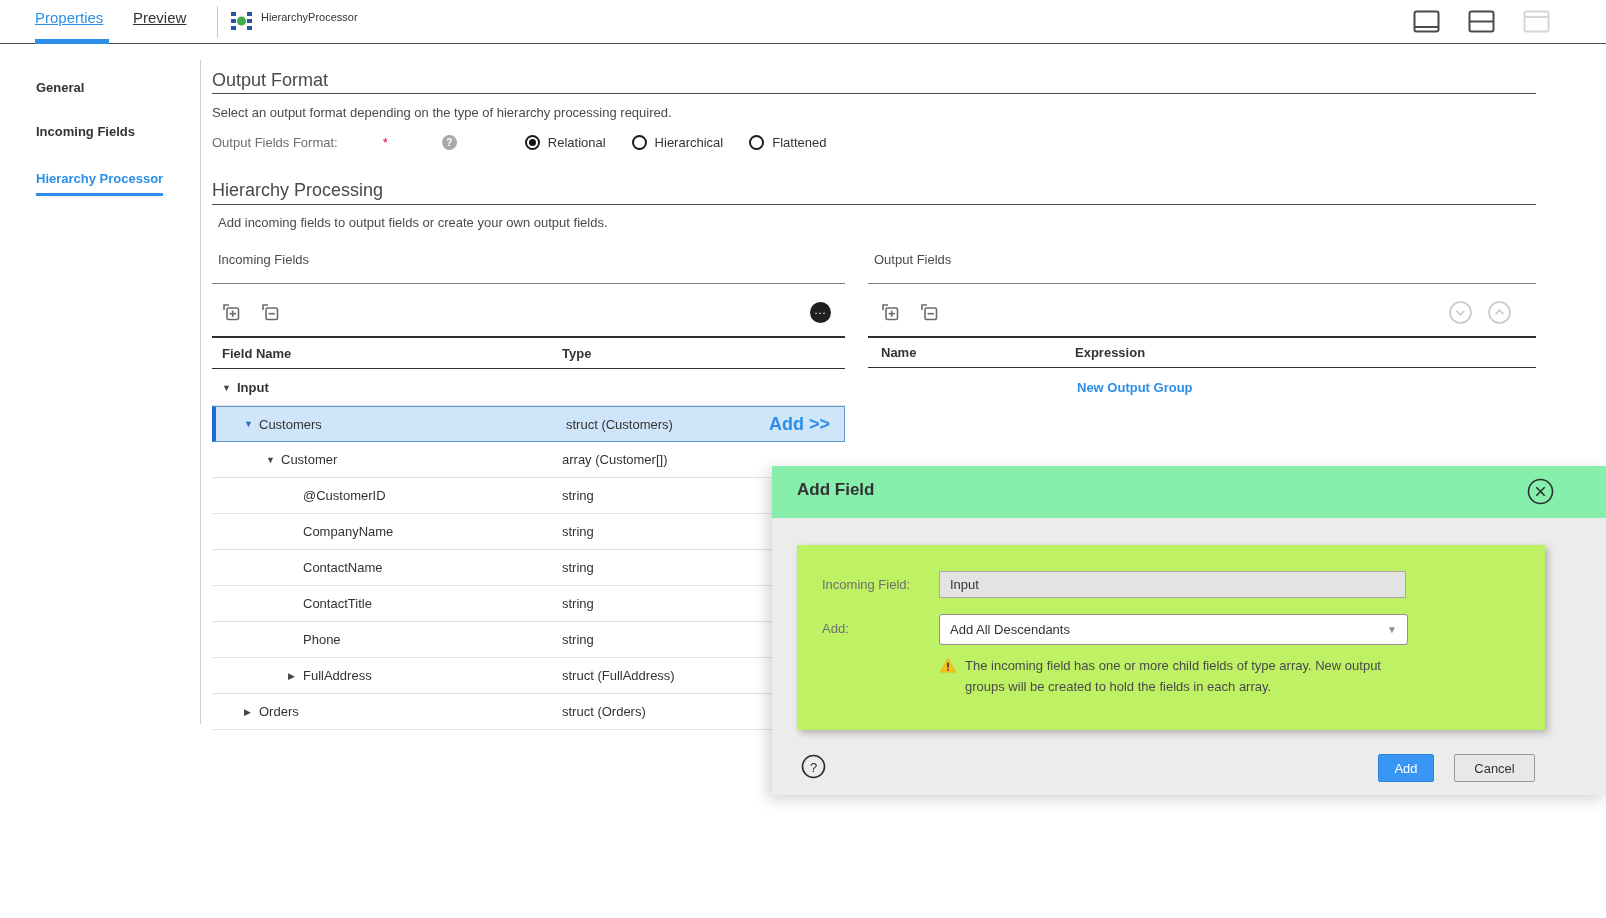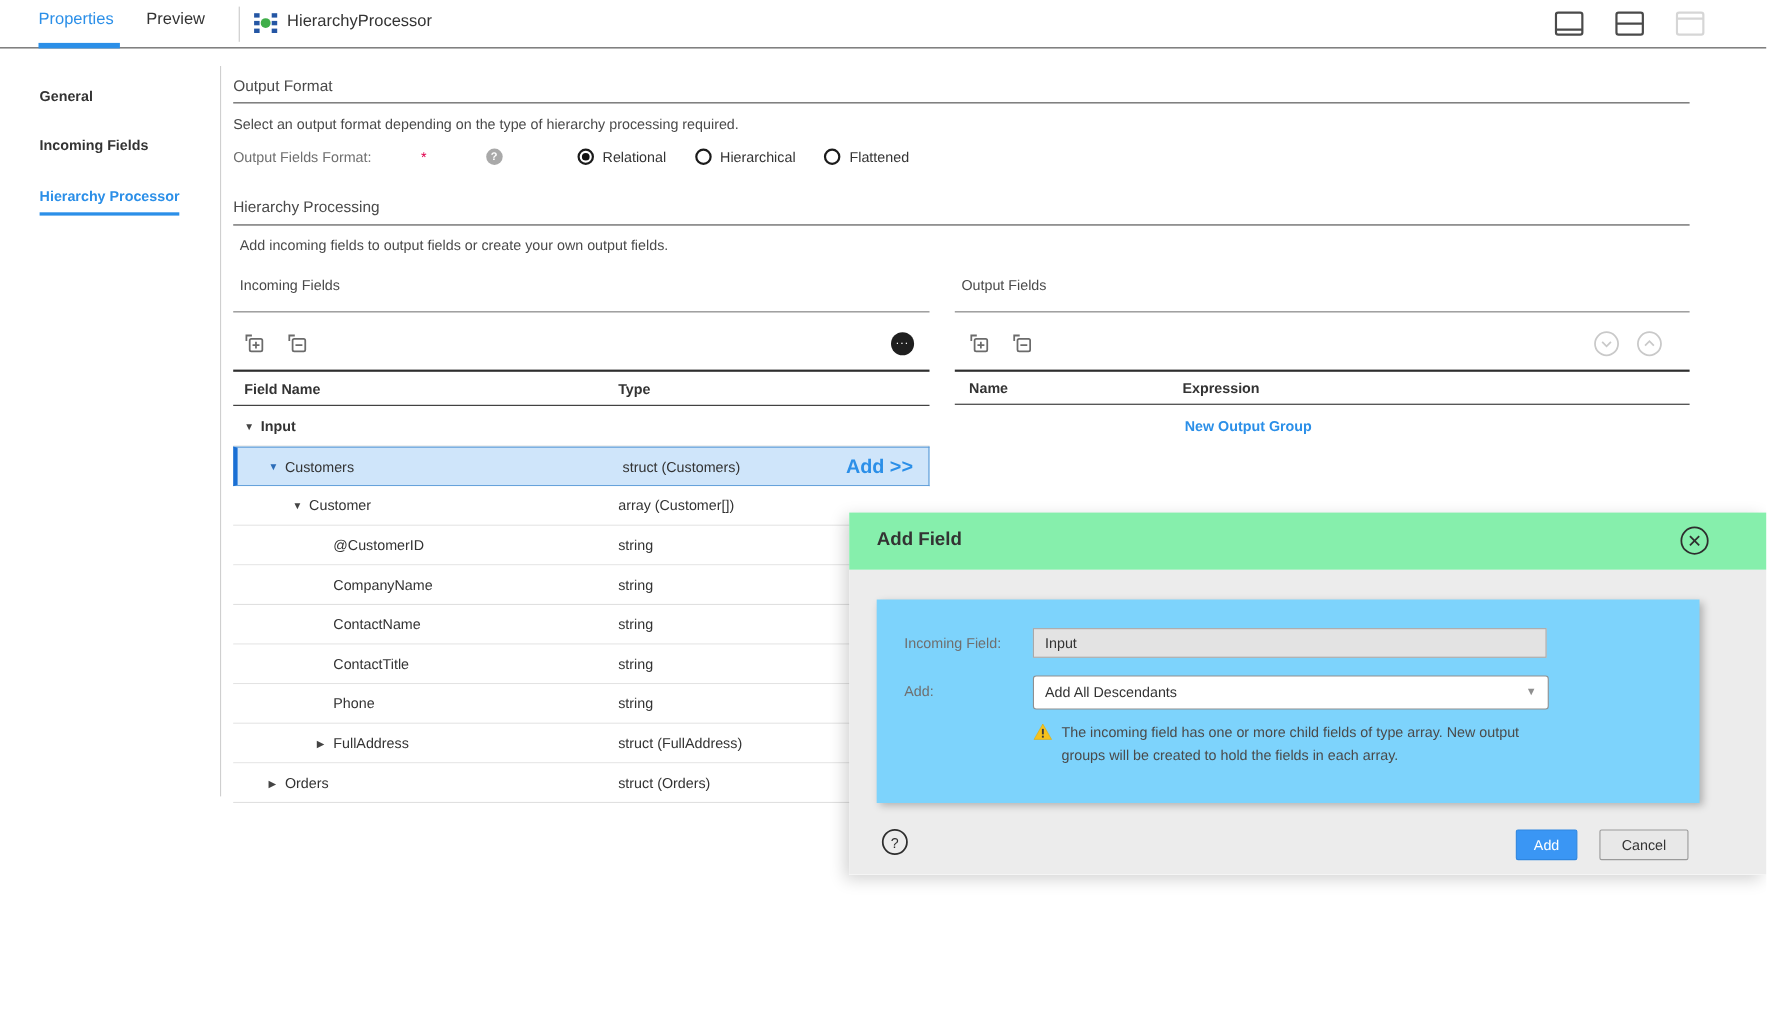--- a/index.html
+++ b/index.html
@@ -2,35 +2,35 @@
 <html><head>
 <meta charset="utf-8">
 <style>
   * { margin:0; padding:0; box-sizing:border-box; }
   html,body { background:#fff; }
   body { font-family:"Liberation Sans", sans-serif; color:#4a4a4a; }
   #page { position:relative; width:1606px; height:918px; background:#fff; overflow:hidden; }
 
   
   .topbar { position:absolute; left:0; top:0; width:1606px; height:44px; border-bottom:1px solid #4a4a4a; background:#fff; }
-  .tab { position:absolute; top:9px; font-size:15px; color:#333; cursor:pointer; }
+  .tab { position:absolute; top:9px; font-size:15px; color:#333; cursor:pointer;text-decoration:underline; }
   .tab.active { color:#2b8fe8; }
   .tab-underline { position:absolute; left:35px; top:39px; width:74px; height:5px; background:#2b8fe8; }
   .topbar-divider { position:absolute; left:217px; top:6px; width:1px; height:32px; background:#c9c9c9; }
   .proc-icon { position:absolute; left:230px; top:10px; }
-  .topbar-title { position:absolute; left:261px; top:11px; font-size:15px; color:#333;text-align:right; }
+  .topbar-title { position:absolute; left:261px; top:11px; font-size:11px; color:#333;text-align:right; }
   .win-icons { position:absolute; right:56px; top:10px; display:flex; gap:28px; }
 
   
   .sidebar-item { position:absolute; left:36px; font-size:13px; font-weight:bold; color:#333; cursor:pointer; }
   .sidebar-item.active { color:#2b8fe8; border-bottom:3px solid #2b8fe8; padding-bottom:7px; }
   .v-divider { position:absolute; left:200px; top:60px; width:1px; height:664px; background:#cfcfcf; }
 
   
-  .section-title { position:absolute; left:212px; font-size:14px; color:#4a4a4a; }
+  .section-title { position:absolute; left:212px; font-size:18px; color:#4a4a4a; }
   .hrule { position:absolute; height:1px; background:#4a4a4a; }
   .desc { position:absolute; font-size:13px; color:#4a4a4a; }
 
   
   .fmt-row { position:absolute; left:212px; top:135px; display:flex; align-items:center; font-size:13px;gap:44px; }
   .fmt-label { color:#6f6f6f; }
   .req { color:#e0004d; margin-left:1px; }
   .help-bubble { display:inline-flex; align-items:center; justify-content:center; width:15px; height:15px; border-radius:50%; background:#a9a9a9; color:#fff; font-size:10px; font-weight:bold; margin-left:10px; }
   .radio-group { display:flex; align-items:center; margin-left:24px; gap:26px; }
   .radio-item { display:flex; align-items:center; gap:8px; cursor:pointer; }
@@ -58,21 +58,21 @@
   .row-action { position:absolute; right:14px; color:#2b8fe8; font-weight:bold; font-size:18px; cursor:pointer; }
 
   .link-blue { color:#2b8fe8; font-size:13px; font-weight:bold; cursor:pointer; }
 
   
   .dialog { position:absolute; left:772px; top:466px; width:834px; height:329px; z-index:10; box-shadow:-4px 4px 14px rgba(0,0,0,0.18); }
   .dialog-titlebar { position:absolute; left:0; top:0; width:100%; height:52px; background:#86efac; }
   .dialog-title { position:absolute; left:25px; top:14px; font-size:17px; font-weight:bold; color:#333; }
   .dialog-close { position:absolute; right:52px; top:12px; cursor:pointer; }
   .dialog-body { position:absolute; left:0; top:52px; width:100%; height:277px; background:#ececec; }
-  .dialog-card { position:absolute; left:25px; top:27px; width:748px; height:185px; background:#7dd3fc; box-shadow:3px 3px 7px rgba(0,0,0,0.25); }
+  .dialog-card { position:absolute; left:25px; top:27px; width:748px; height:185px; background:#bef264; box-shadow:3px 3px 7px rgba(0,0,0,0.25); }
   .fld-label { position:absolute; font-size:13px; color:#6f6f6f; }
   .disabled-input { position:absolute; left:142px; top:26px; width:467px; height:27px; background:#e3e3e3; border:1px solid #a8a8a8; font-family:"Liberation Sans",sans-serif; font-size:13px; color:#333; padding:0 10px; }
   .dropdown { position:absolute; left:142px; top:69px; width:469px; height:31px; background:#fff; border:1px solid #8f8f8f; border-radius:3px; display:flex; align-items:center; padding:0 10px; font-size:13px; color:#333; cursor:pointer; }
   .dropdown .dd-caret { margin-left:auto; color:#8f8f8f; font-size:10px; }
   .warn-wrap { position:absolute; left:142px; top:110px; width:455px; display:flex; gap:8px; font-size:13px; color:#4a4a4a; line-height:21px; }
   .dialog-footer-help { position:absolute; left:29px; bottom:12px; cursor:pointer; }
   .btn { position:absolute; bottom:13px; height:28px; font-family:"Liberation Sans",sans-serif; font-size:13px; display:flex; align-items:center; justify-content:center; cursor:pointer; border-radius:2px; }
   .btn-primary { right:172px; width:56px; background:#3a96f4; color:#fff; border:1px solid #2f86df; }
   .btn-secondary { right:71px; width:81px; background:#e8e8e8; color:#333; border:1px solid #9a9a9a;text-align:right; }
 </style>

